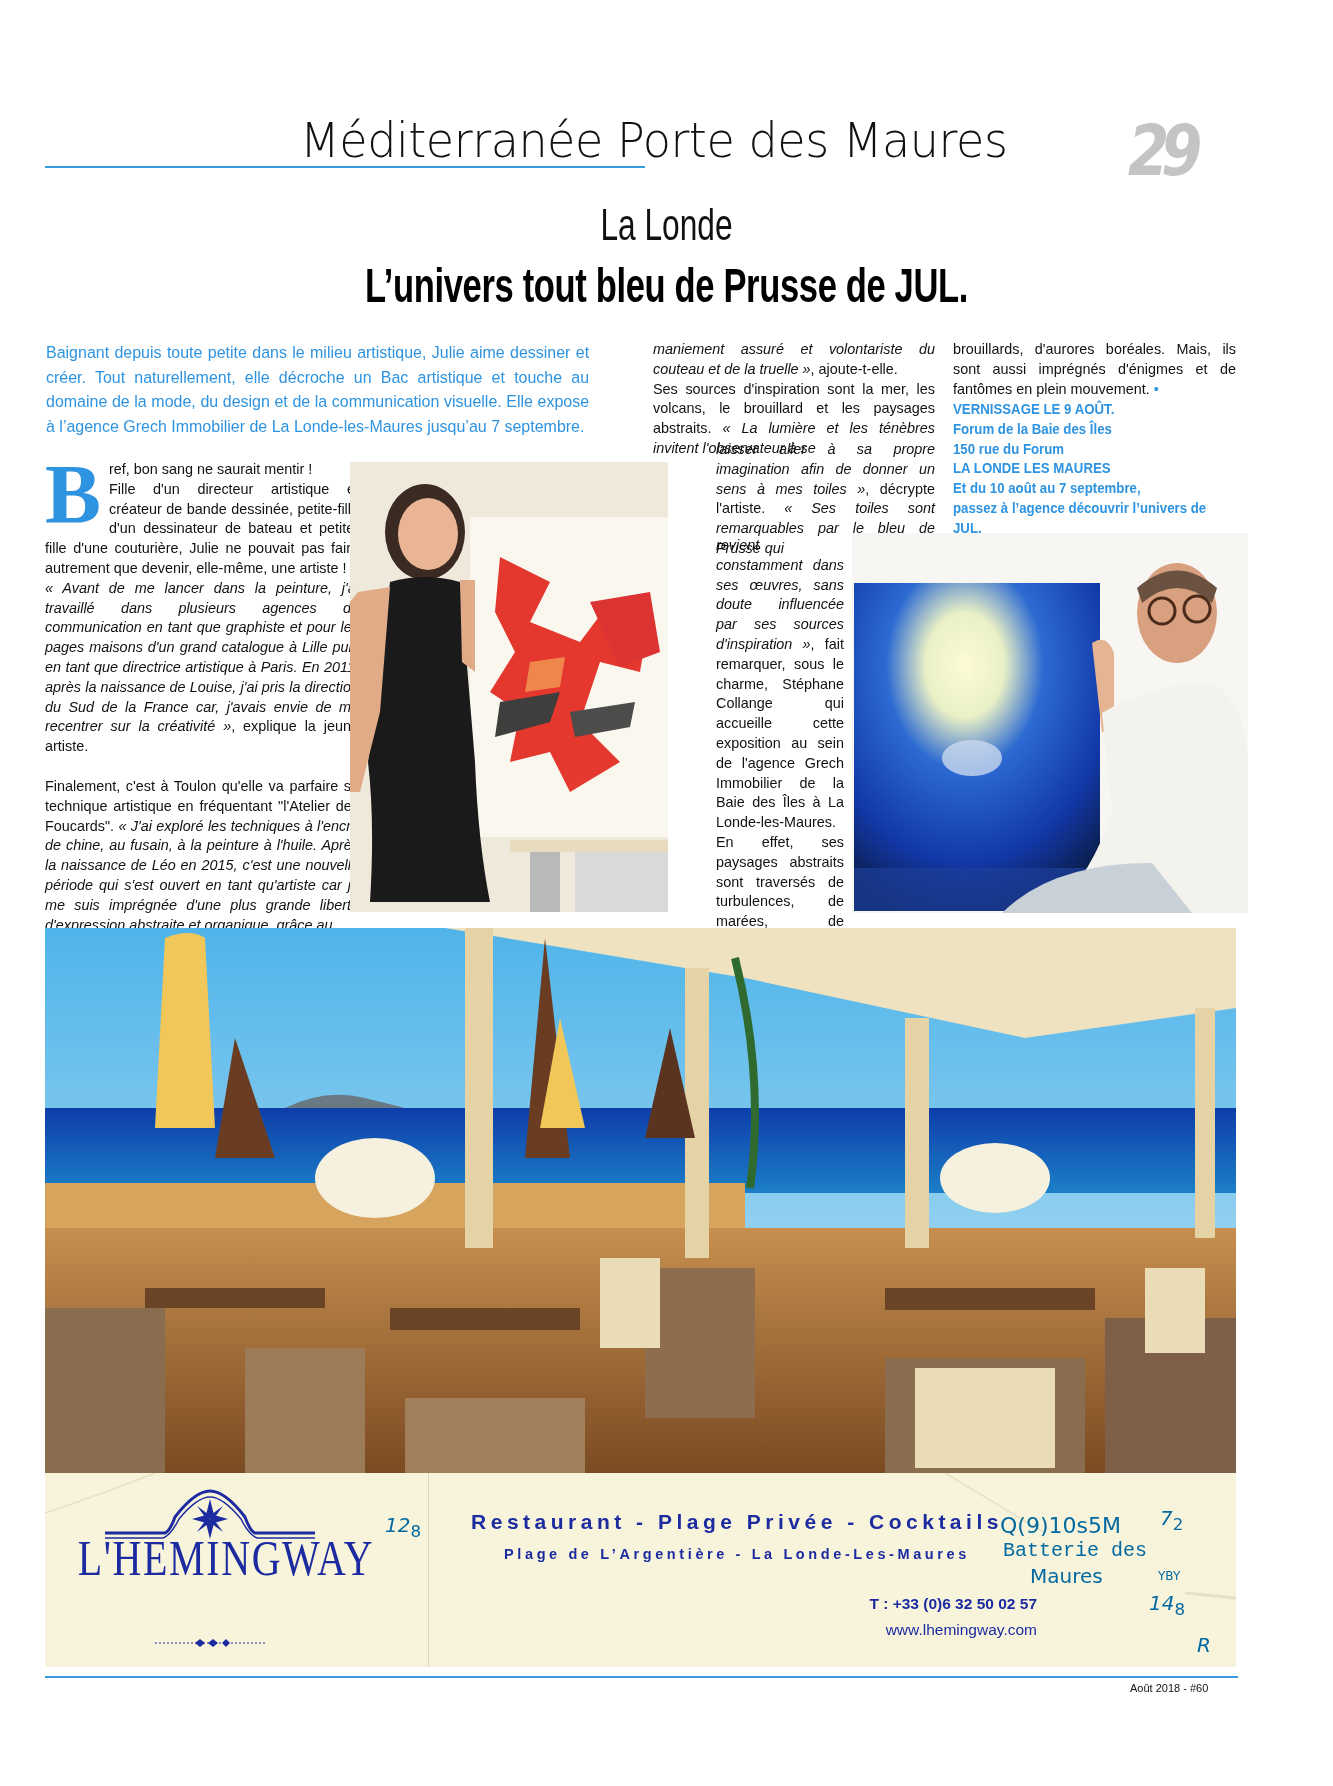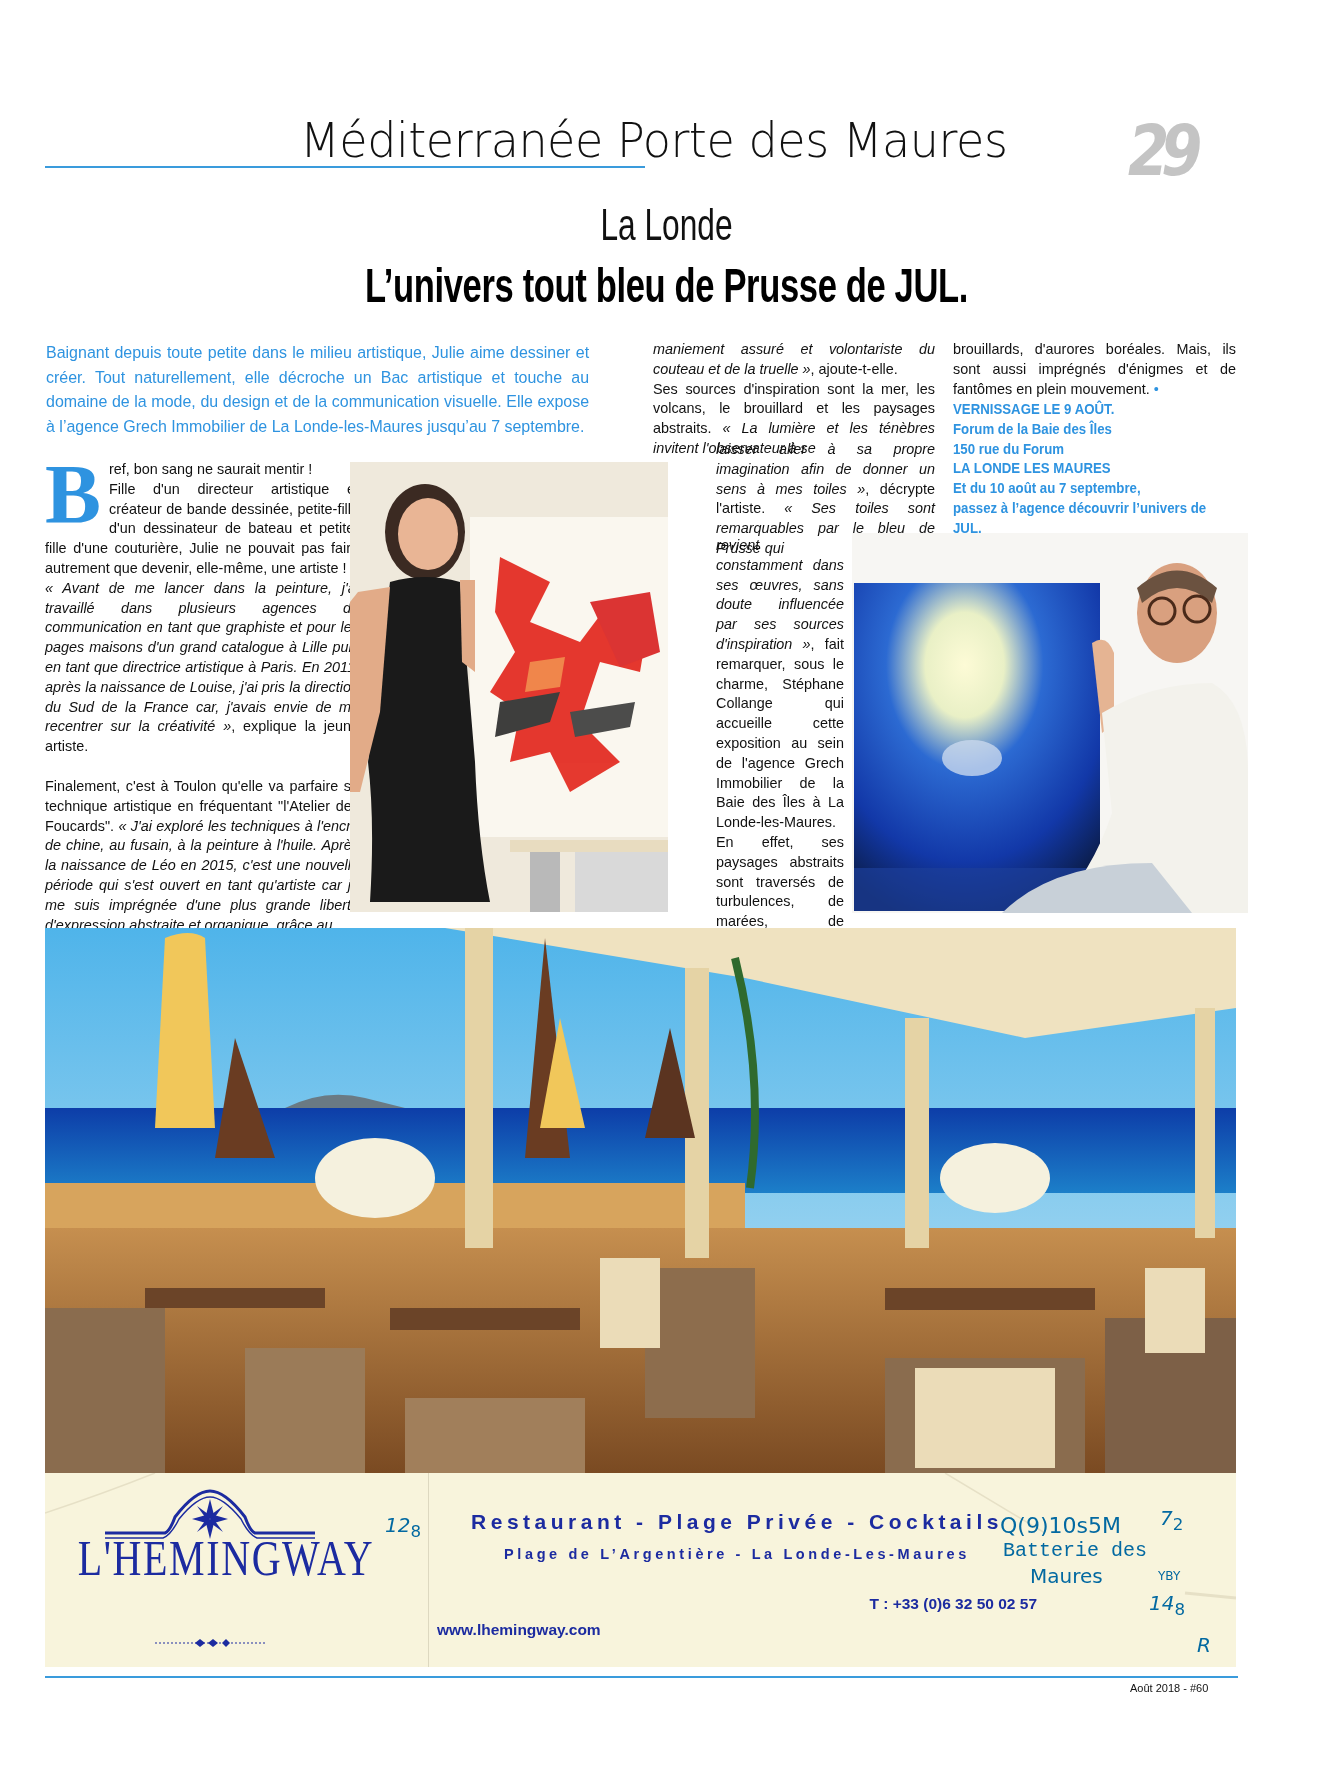--- a/index.html
+++ b/index.html
@@ -35,21 +35,21 @@
   .photo2 { left: 852px; top: 533px; width: 396px; height: 380px; overflow: hidden; background: #f6f5f2; }
   .photo3 { left: 45px; top: 928px; width: 1191px; height: 545px; overflow: hidden; }
 
   
   .ad { left: 45px; top: 1473px; width: 1191px; height: 194px; background: #f8f4dc; overflow: hidden; }
   .ad-divider { left: 383px; top: 0; width: 1px; height: 194px; background: #ddd8c0; }
   .ad-logo-text { left: 0px; top: 56px; width: 327px; text-align: center; font-family: "Liberation Serif", serif; font-size: 50px; color: #1c2ba0; letter-spacing: 2px; transform: scaleX(0.8); }
   .ad-line1 { left: 392px; top: 37px; width: 600px; text-align: center; font-weight: bold; font-size: 21px; color: #1c2ba0; letter-spacing: 4.5px; }
   .ad-line2 { left: 392px; top: 73px; width: 600px; text-align: center; font-weight: bold; font-size: 14.5px; color: #1c2ba0; letter-spacing: 3.6px; }
   .ad-phone { left: 392px; top: 122px; width: 600px; text-align: right; font-weight: bold; font-size: 15.5px; color: #1c2ba0; }
-  .ad-web { left: 392px; top: 148px; width: 600px; text-align: left; font-weight: bold; font-size: 15.5px; color: #1c2ba0; }
+  .ad-web { left: 392px; top: 148px; width: 600px; text-align: right; font-weight: normal; font-size: 15.5px; color: #1c2ba0; }
   .chart-mark { color: #0369a1; font-size: 20px; font-family: "DejaVu Sans", sans-serif; }
 
   
   .footer-rule { left: 45px; top: 1676px; width: 1193px; height: 1.5px; background: #3a9bdc; }
   .footer-text { left: 1130px; top: 1682px; width: 108px; text-align: left; font-size: 11px; color: #111; }
 </style>
 </head>
 <body>
 
 <div class="abs header-rule"></div>

